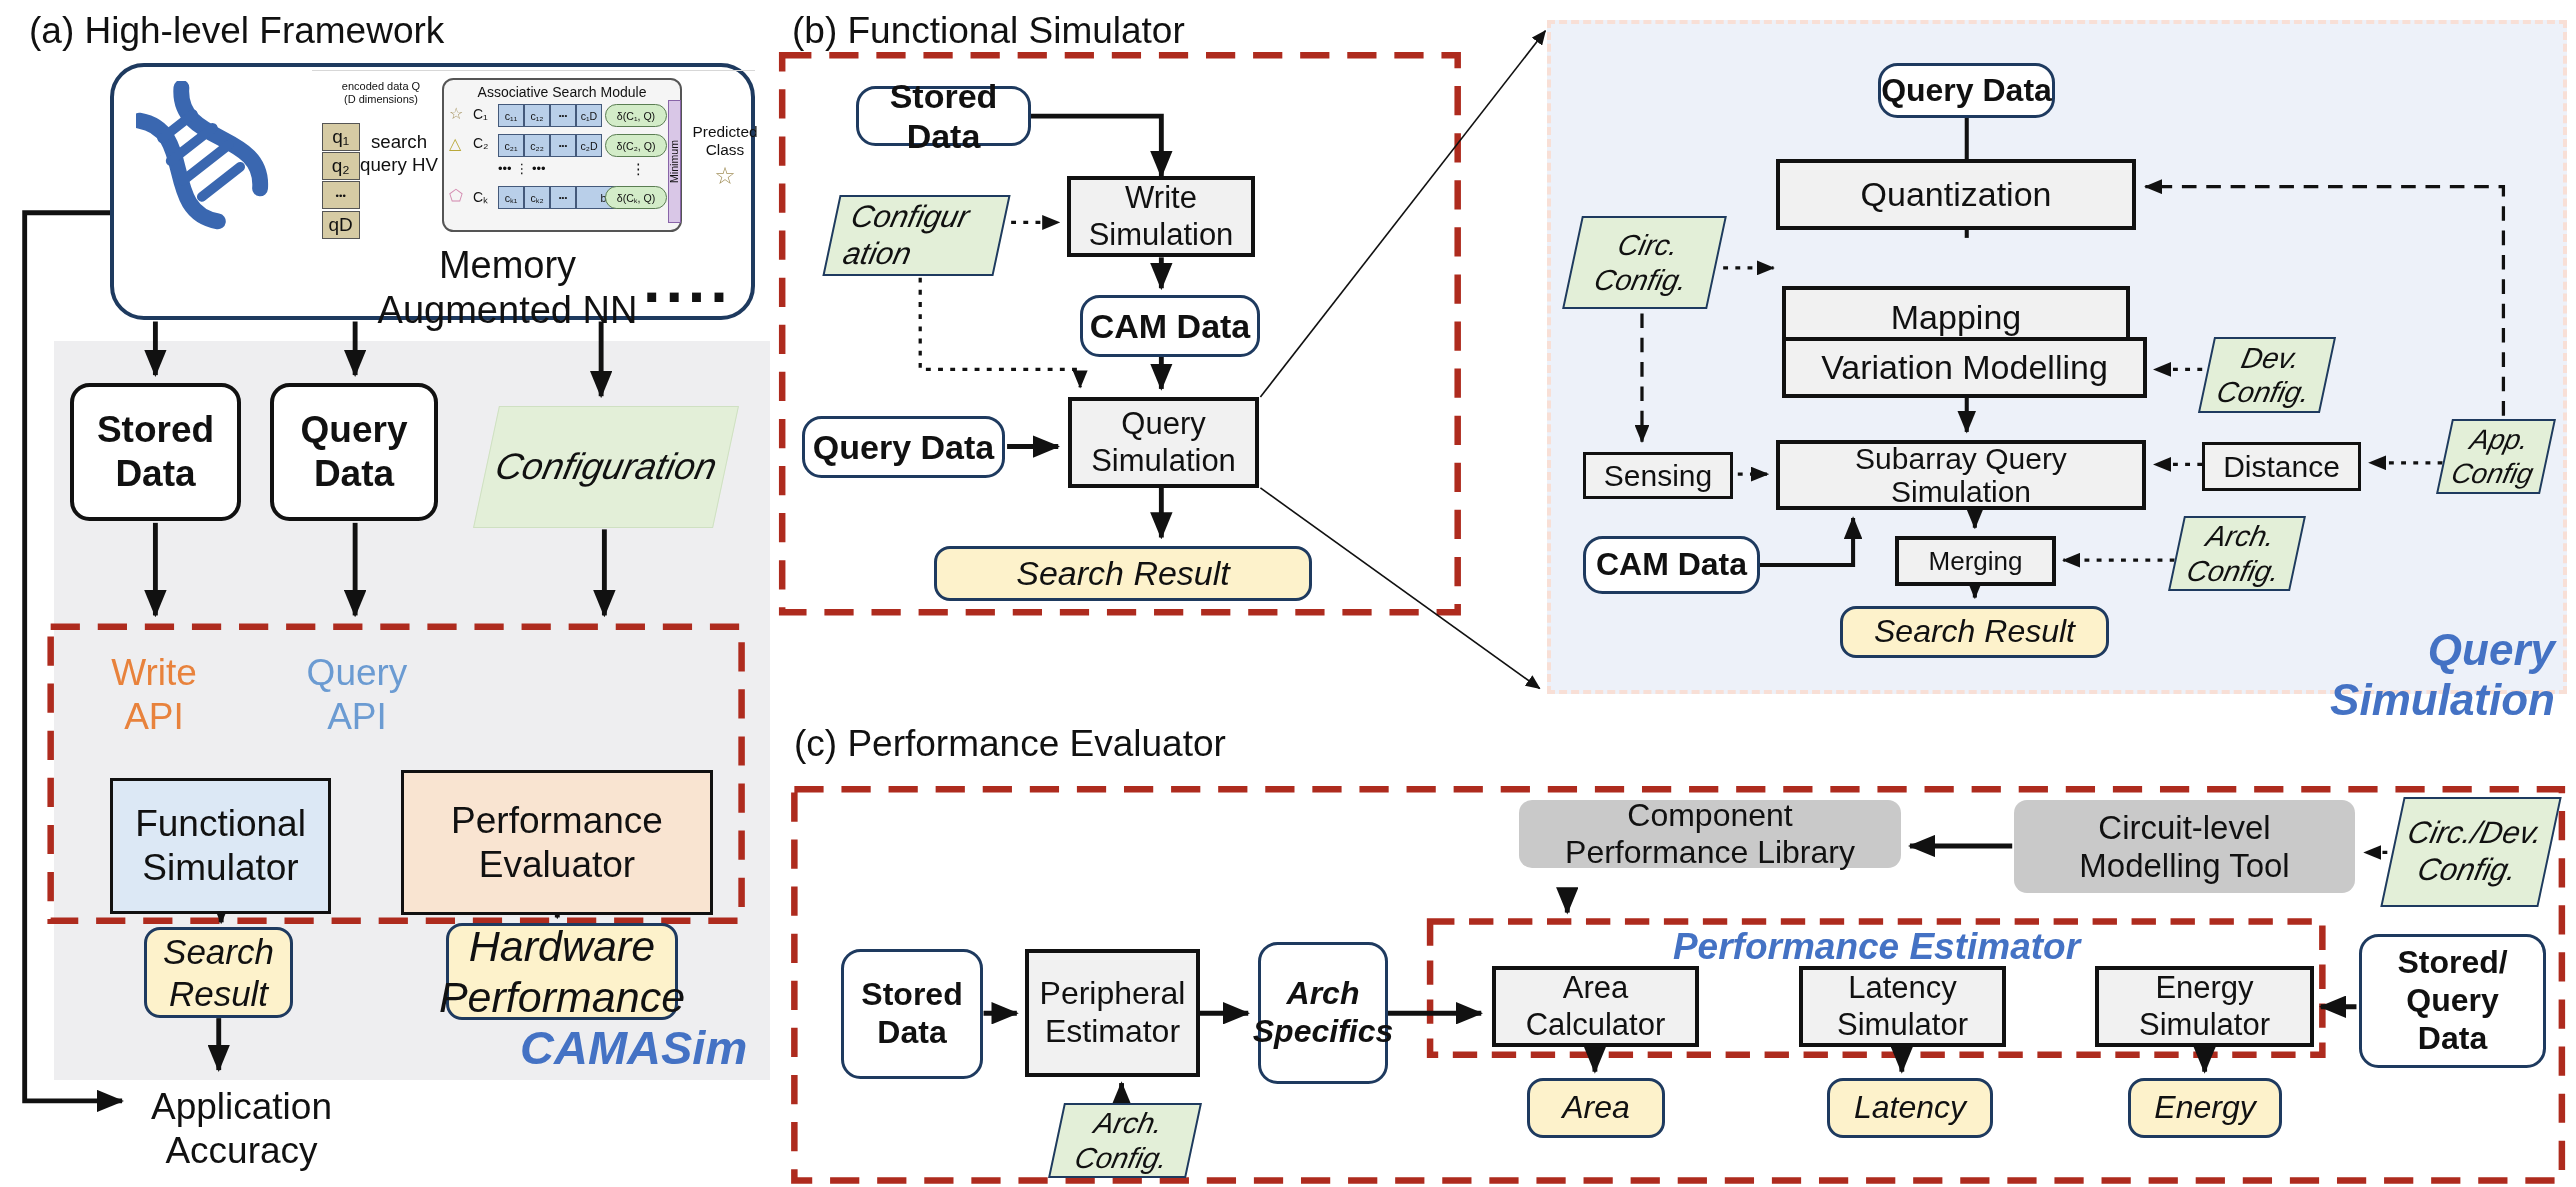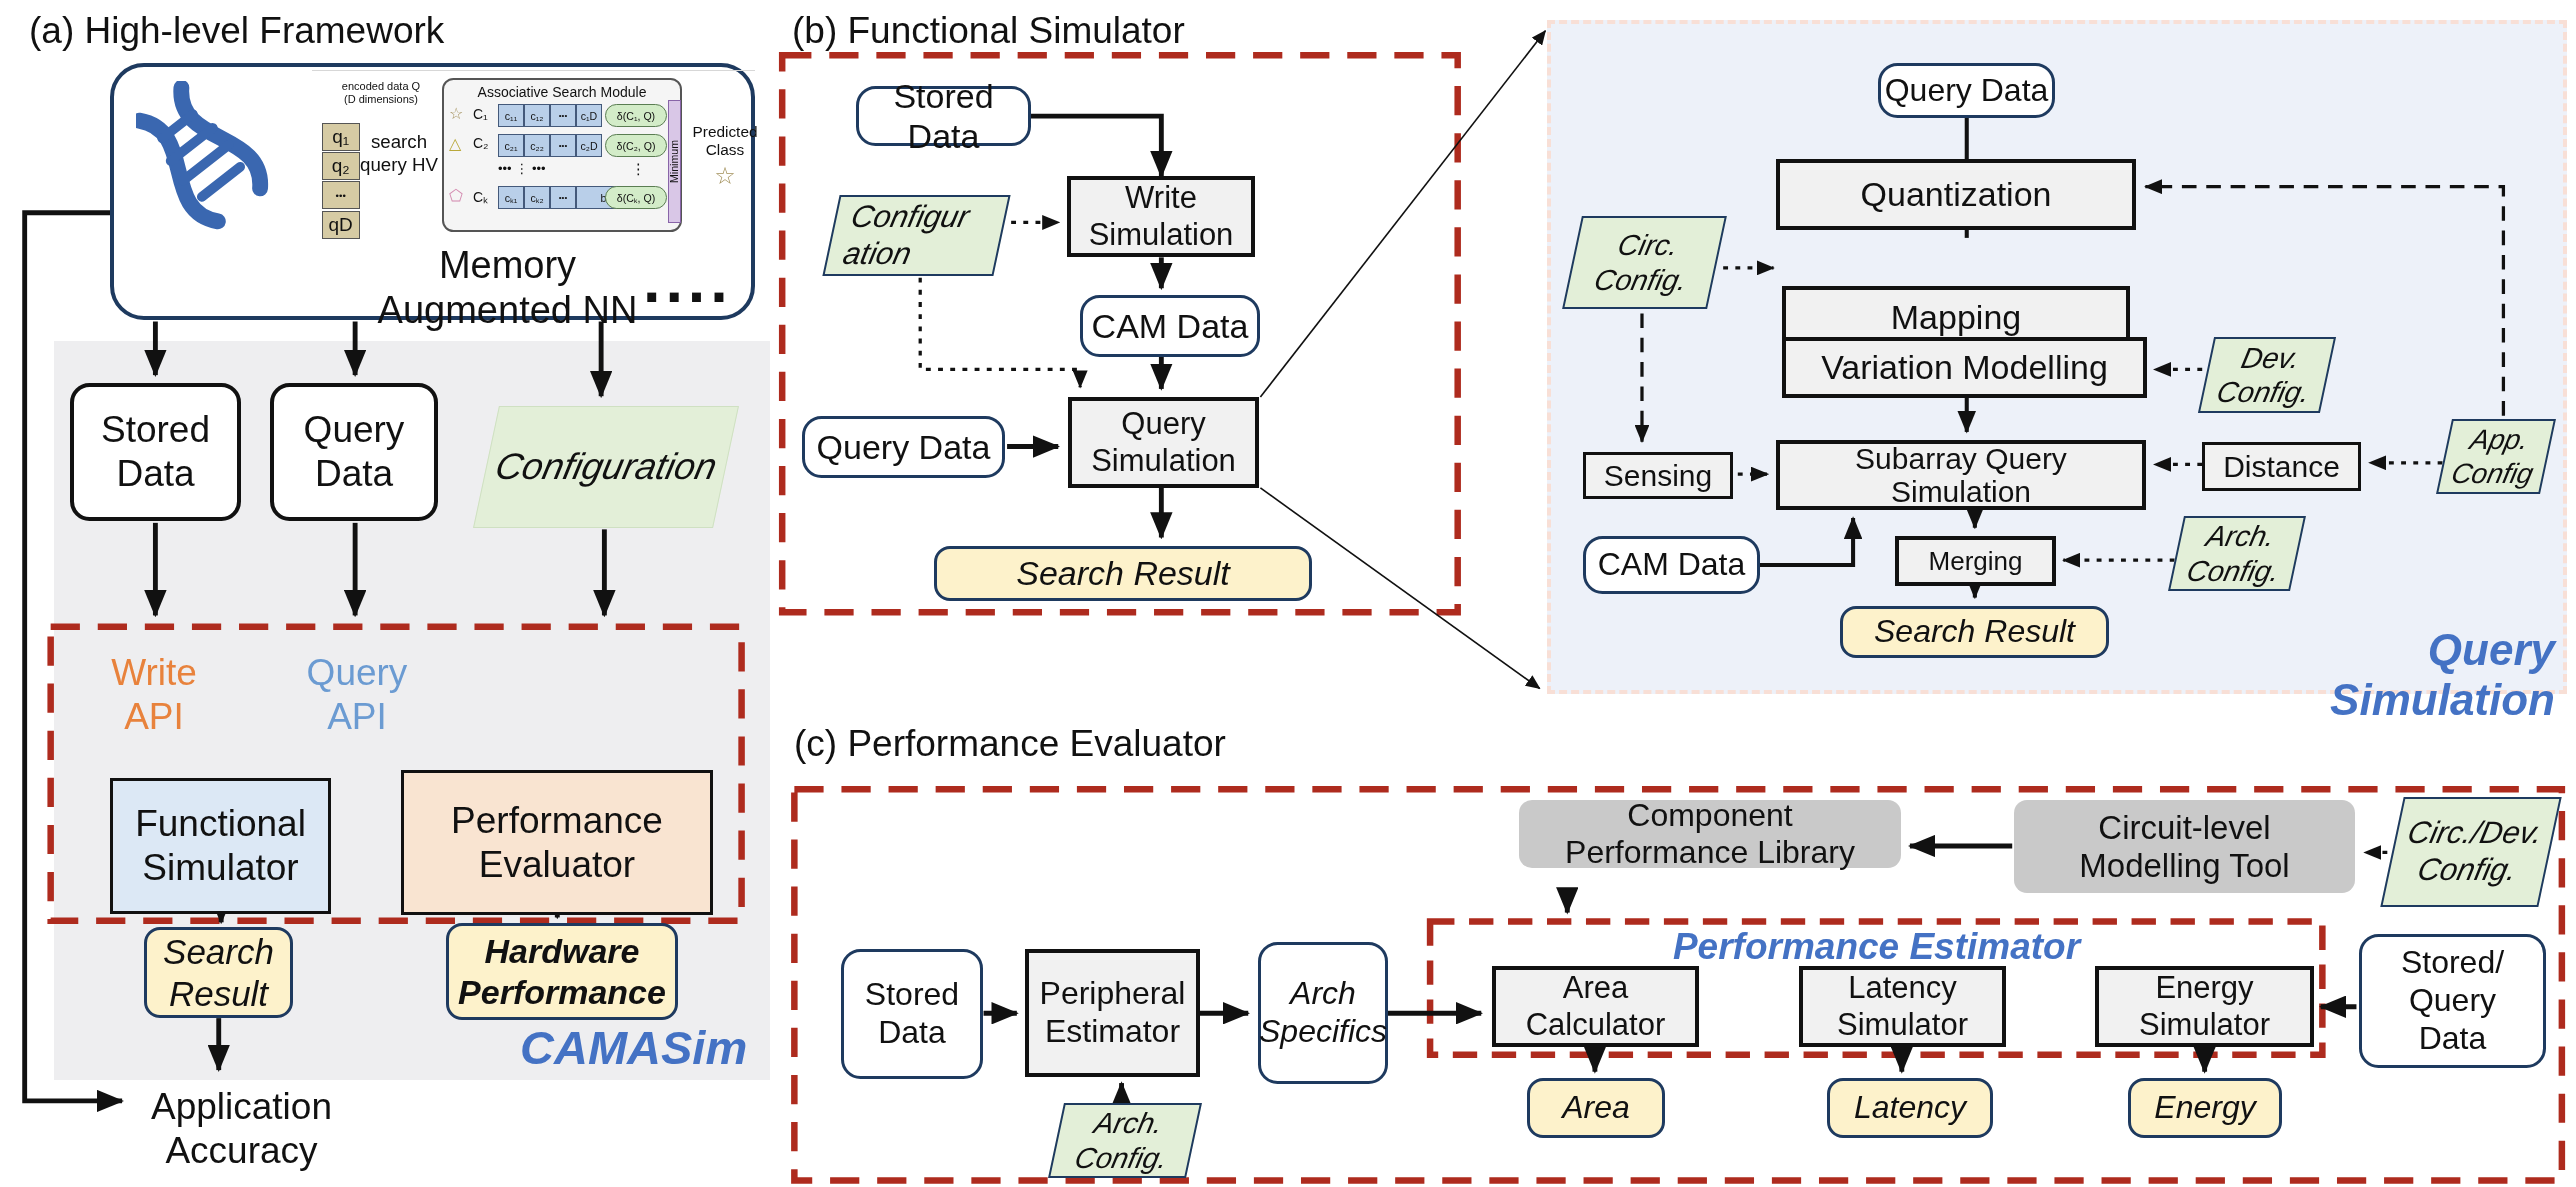--- a/index.html
+++ b/index.html
@@ -1,21 +1,21 @@
 <!DOCTYPE html>
 <html style="font-size:13px"><head>
 <meta charset="utf-8">
 <style>
   html,body{margin:0;padding:0;background:#ffffff;}
   #stage{position:relative;width:2576px;height:1187px;overflow:hidden;
          font-family:"Liberation Sans",sans-serif;color:#111;}
   .p{position:absolute;box-sizing:border-box;}
   .lbl{display:flex;align-items:center;justify-content:center;text-align:center;
        white-space:pre-line;line-height:1.18;}
-  .rd{background:#fff;border:3.2px solid #1e3a5f;border-radius:19.5px;}
+  .rd{background:#fff;border:3.2px solid #1e3a5f;border-radius:19.5px;font-weight:bold;}
   .proc{background:#f1f1f1;border:4px solid #111;}
   .proc2{background:#f1f1f1;border:4.9px solid #111;}
   .yel{background:#fdf2cb;border:3.2px solid #1e3a5f;border-radius:16px;font-style:italic;}
   .par{background:#e3efd8;border:2.4px solid #1e3a5f;transform:skewX(-12deg);font-style:italic;}
   .par-soft{background:#e3efd8;border:1.6px solid #cfe0c2;transform:skewX(-12deg);font-style:italic;}
   .lib{background:#c9c9c9;border-radius:13px;}
   .blue-label{color:#4472c4;font-weight:bold;font-style:italic;}
   .ttl{font-size:37px;}
   .overlay{position:absolute;left:0;top:0;pointer-events:none;}
   .cell{position:absolute;background:#b9cfe9;border:1.6px solid #44597a;display:flex;
@@ -210,21 +210,21 @@
 
   <div class="p lbl" style="left:110px;top:778px;width:221px;height:136px;font-size:37px;
               background:#dce8f5;border:3.2px solid #111;">Functional
 Simulator</div>
   <div class="p lbl" style="left:401px;top:770px;width:312px;height:145px;font-size:37px;
               background:#f9e4d1;border:3.2px solid #111;">Performance
 Evaluator</div>
 
   <div class="p lbl yel" style="left:144px;top:927px;width:149px;height:91px;font-size:35px;">Search
 Result</div>
-  <div class="p lbl yel" style="left:446px;top:923px;width:232px;height:97px;font-size:34px;font-weight:bold;">Hardware
+  <div class="p lbl yel" style="left:446px;top:923px;width:232px;height:97px;font-size:43px;">Hardware
 Performance</div>
 
   <div class="p blue-label" style="left:520px;top:1020px;width:221px;font-size:47px;text-align:right;">CAMASim</div>
   <div class="p lbl" style="left:136px;top:1080px;width:211px;height:97px;font-size:37px;">Application
 Accuracy</div>
 
   <div class="p ttl" style="left:792px;top:9.7px;">(b) Functional Simulator</div>
 
   <div class="p lbl rd" style="left:856px;top:86px;width:175px;height:60px;font-size:34px;">Stored Data</div>
   <div class="p lbl par" style="left:831px;top:195px;width:171px;height:81px;font-size:31px;justify-content:flex-start;padding-left:14.6px;text-align:left;">Configur

